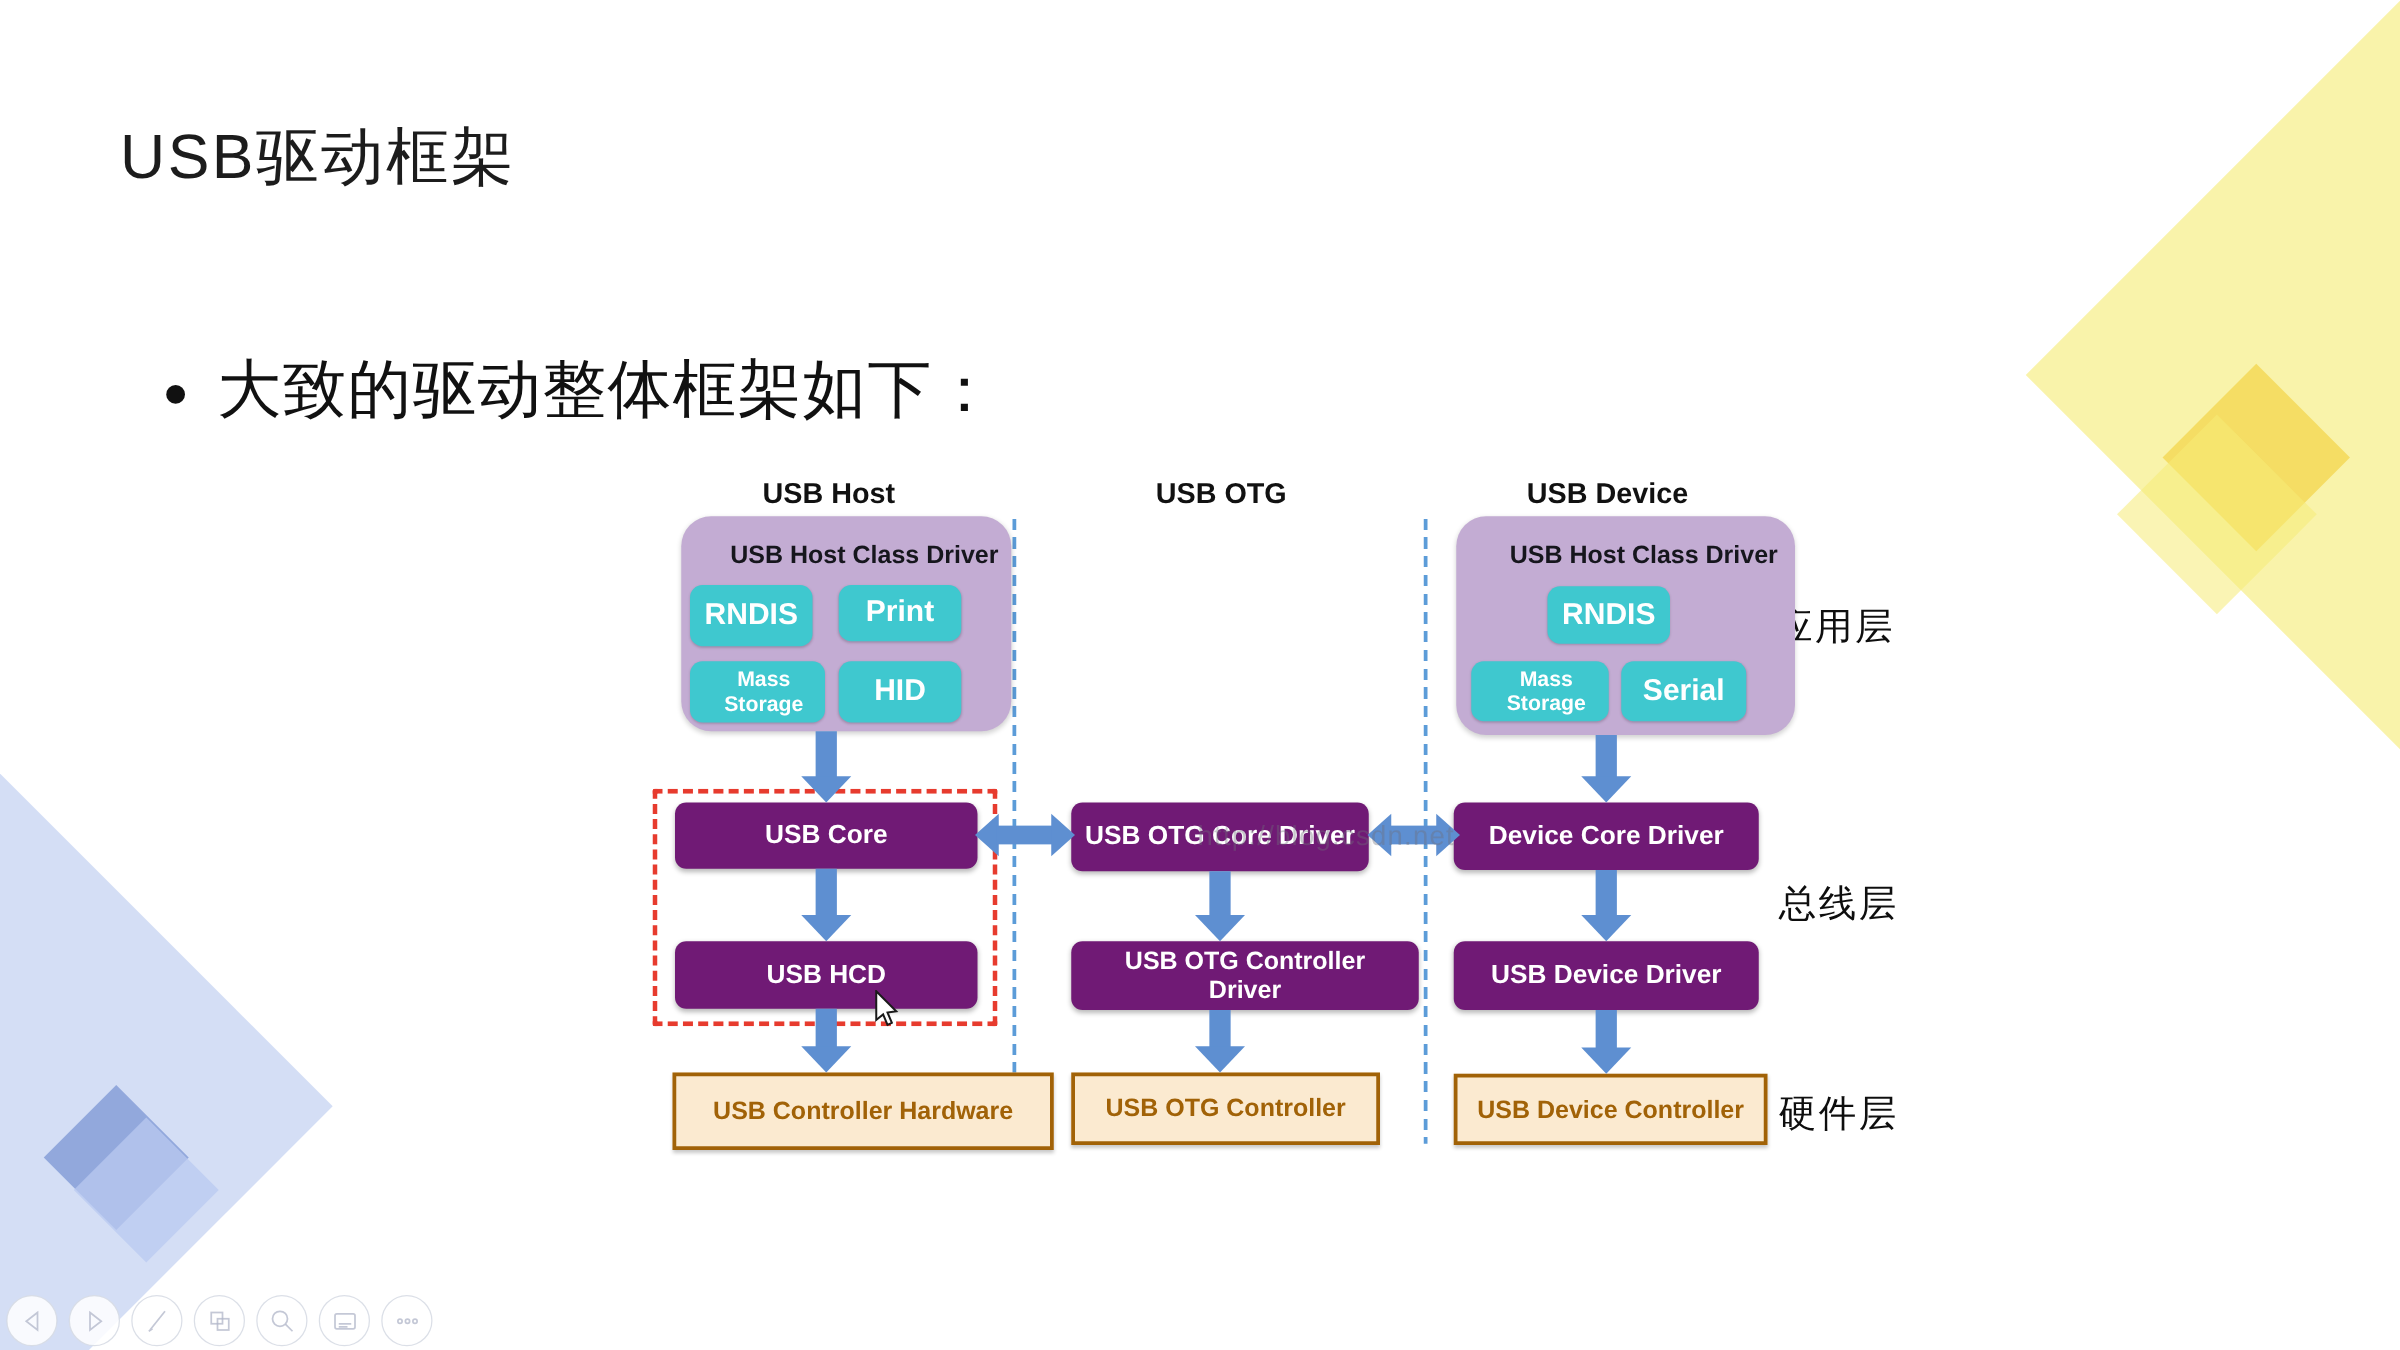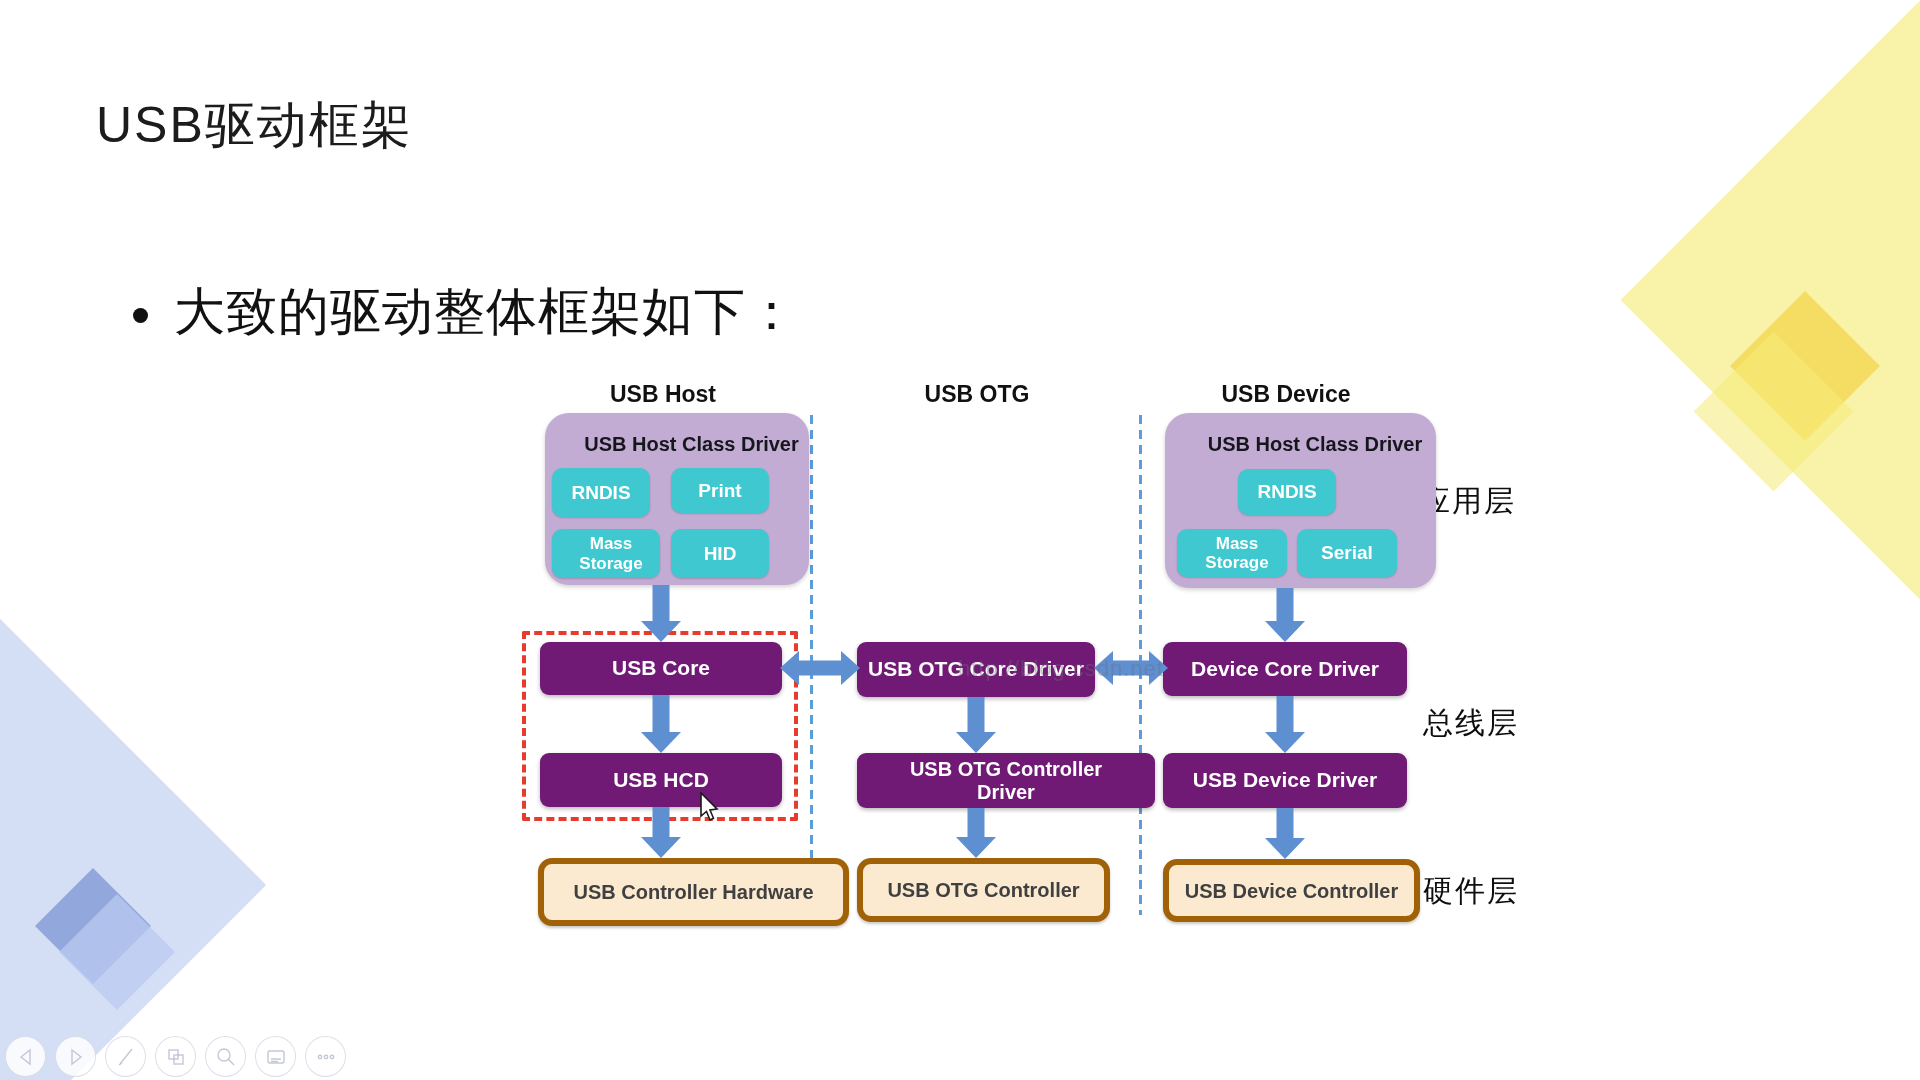--- a/index.html
+++ b/index.html
@@ -16,27 +16,27 @@
   .bullet-dot{width:15px;height:15px;border-radius:50%;background:#111;margin-right:26px;margin-top:6px;}
   .bullet-text{font-size:51px;color:#111;font-weight:400;letter-spacing:1px;}
 
   
   .col-title{position:absolute;width:160px;text-align:center;font-size:23px;font-weight:700;color:#111;}
   .purple-box{position:absolute;background:#c3acd3;border-radius:24px;
               box-shadow:0 2px 4px rgba(0,0,0,.18);text-align:center;padding-left:29px;}
   .purple-box .pb-title{font-size:20px;font-weight:700;color:#16161d;margin-top:20px;}
   .chip{position:absolute;background:#3fc8cf;border-radius:10px;color:#fff;font-weight:700;
         display:flex;align-items:center;justify-content:center;text-align:center;
-        font-size:19px;line-height:1.12;box-shadow:0 1px 2px rgba(0,0,0,.18);}
+        font-size:24px;line-height:1.12;box-shadow:0 1px 2px rgba(0,0,0,.18);}
   .chip.small{font-size:17px;padding-left:10px;}
   .orange-box{position:absolute;background:#701a75;border-radius:9px;color:#fff;font-weight:700;
               font-size:21px;line-height:1.15;display:flex;align-items:center;justify-content:center;
               text-align:center;box-shadow:0 2px 4px rgba(0,0,0,.28);}
-  .cream-box{position:absolute;background:#fbead0;border:6px solid #a16207;border-radius:14px;
-             color:#404040;font-weight:700;font-size:20px;line-height:1.2;
+  .cream-box{position:absolute;background:#fbead0;border:3px solid #a16207;border-radius:0;
+             color:#a16207;font-weight:700;font-size:20px;line-height:1.2;
              display:flex;align-items:center;justify-content:center;text-align:center;
              box-shadow:0 2px 3px rgba(0,0,0,.22);}
   .layer-label{position:absolute;font-size:30px;color:#0e0e0e;font-weight:400;letter-spacing:2px;}
 
   .red-dashed{position:absolute;left:522px;top:631px;width:268px;height:182px;
               border:4px dashed #e73b2e;border-radius:2px;}
   .vdash{position:absolute;width:3px;top:415px;height:500px;
          background:repeating-linear-gradient(180deg,#5c9cd8 0 9px,transparent 9px 15px);}
 
   
@@ -115,21 +115,21 @@
   <div class="arrow-v" style="left:641px;top:695px;height:58px;">
     <div class="shaft"></div>
       <div class="head"></div>
     </div>
   <div class="arrow-v" style="left:641px;top:807px;height:51px;">
     <div class="shaft"></div>
       <div class="head"></div>
     </div>
 
   <div class="orange-box" style="left:857px;top:642px;width:238px;height:55px;">USB OTG Core Driver</div>
-  <div class="orange-box" style="left:857px;top:753px;width:238px;height:55px;padding:0 30px;font-size:20px;">USB OTG Controller Driver</div>
+  <div class="orange-box" style="left:857px;top:753px;width:238px;height:55px;padding:0 20px;font-size:20px;">USB OTG Controller Driver</div>
   <div class="cream-box" style="left:857px;top:858px;width:241px;height:52px;">USB OTG Controller</div>
 
   <div class="arrow-v" style="left:956px;top:697px;height:56px;">
     <div class="shaft"></div>
       <div class="head"></div>
     </div>
   <div class="arrow-v" style="left:956px;top:808px;height:50px;">
     <div class="shaft"></div>
       <div class="head"></div>
     </div>

